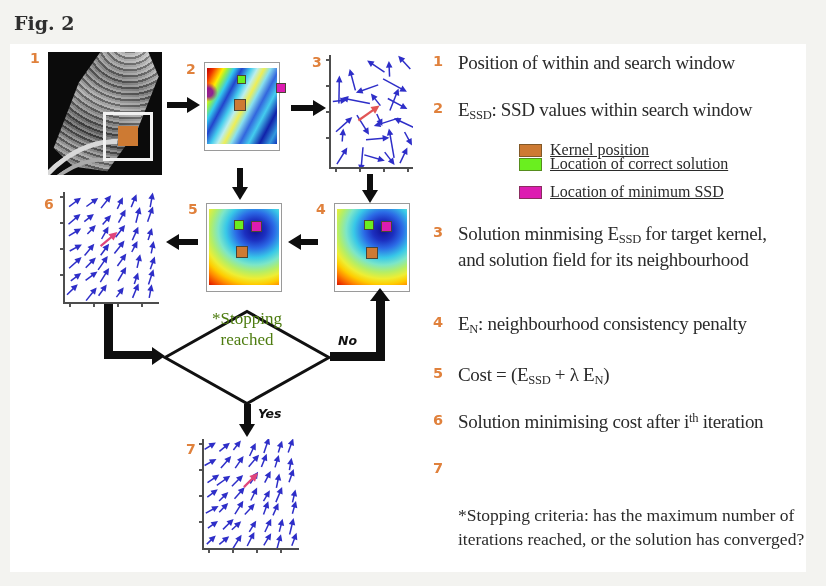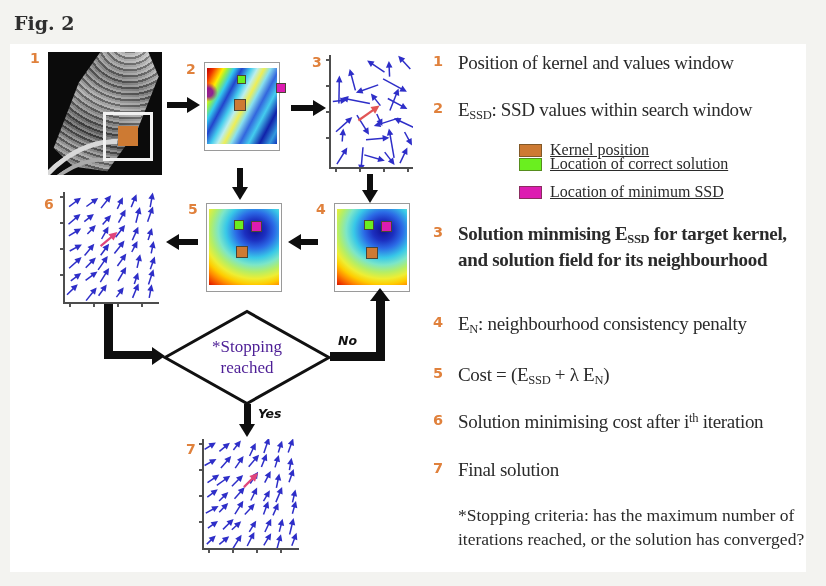--- a/index.html
+++ b/index.html
@@ -51,30 +51,30 @@
   .shaft{position:absolute;background:#0e0e0e;}
   .head{position:absolute;width:0;height:0;border-style:solid;border-color:transparent;}
   .head-r{border-width:8px 0 8px 13px;border-left-color:#0e0e0e;}
   .head-l{border-width:8px 13px 8px 0;border-right-color:#0e0e0e;}
   .head-d{border-width:13px 8px 0 8px;border-top-color:#0e0e0e;}
   .head-u{border-width:0 10px 13px 10px;border-bottom-color:#0e0e0e;}
 
   
   .diamond-wrap{position:absolute;left:162px;top:309px;width:170px;height:97px;}
   .diamond-text{position:absolute;inset:0;display:flex;flex-direction:column;align-items:center;
-      justify-content:center;font-size:17px;line-height:1.22;color:#4c1d95;}
+      justify-content:flex-start;font-size:17px;line-height:1.22;color:#4d7c0f;}
   .branch-label{position:absolute;font-family:"DejaVu Sans",sans-serif;font-weight:bold;
       font-style:italic;font-size:12.5px;color:#111;}
 
   
   .item{position:absolute;left:433px;display:flex;}
   .inum{width:15px;flex:0 0 15px;font-family:"DejaVu Sans",sans-serif;font-weight:bold;
         font-size:14.5px;padding-top:3px;}
   .itext{margin-left:10px;font-size:19px;letter-spacing:-0.3px;line-height:26px;white-space:nowrap;}
-  .itext.wrap{white-space:normal;width:332px;font-weight:bold;}
+  .itext.wrap{white-space:normal;width:332px;}
   sub{font-size:66%;line-height:0;vertical-align:-0.22em;}
   sup{font-size:66%;line-height:0;vertical-align:0.5em;}
   .legend-row{position:absolute;left:519px;display:flex;align-items:center;}
   .legend-swatch{width:23px;height:13px;flex:0 0 23px;border:1px solid rgba(70,60,30,.55);box-sizing:border-box;}
   .legend-label{margin-left:8px;font-size:16px;white-space:nowrap;text-decoration:underline;}
   .note{position:absolute;left:458px;top:503px;width:354px;font-size:17.5px;line-height:24px;}
 </style>
 </head>
 <body>
 
@@ -428,21 +428,21 @@
         <polygon points="77.0,95.2 78.3,102.5 72.1,100.8" fill="#2e2ec8"></polygon>
         <line x1="87.8" y1="106.7" x2="91.6" y2="96.7" stroke="#2e2ec8" stroke-width="1.5"></line>
         <polygon points="92.6,93.8 93.3,101.3 87.2,99.0" fill="#2e2ec8"></polygon>
         <line x1="39.9" y1="48.1" x2="51.4" y2="36.6" stroke="#e0457b" stroke-width="2.2"></line>
         <polygon points="54.1,33.9 51.0,42.7 45.3,37.0" fill="#e0457b"></polygon>
       </svg>
   </div>
 
   <div class="item" style="top:50px;">
     <span class="inum" style="color: rgb(224, 129, 60);">1</span>
-    <span class="itext"><span>Position of kernel and values window</span></span>
+    <span class="itext"><span>Position of within and search window</span></span>
   </div>
   <div class="item" style="top:97px;">
     <span class="inum" style="color: rgb(224, 129, 60);">2</span>
     <span class="itext"><span>E</span><sub>SSD</sub><span>: SSD values within search window</span></span>
   </div>
 
   <div class="legend-row" style="top:141px;">
     <span class="legend-swatch" style="background-color: rgb(205, 122, 51);"></span>
     <span class="legend-label">Kernel position</span>
   </div>
@@ -466,17 +466,16 @@
   <div class="item" style="top:362px;">
     <span class="inum" style="color: rgb(224, 129, 60);">5</span>
     <span class="itext"><span>Cost = (E</span><sub>SSD</sub><span> + λ E</span><sub>N</sub><span>)</span></span>
   </div>
   <div class="item" style="top:409px;">
     <span class="inum" style="color: rgb(224, 129, 60);">6</span>
     <span class="itext"><span>Solution minimising cost after i</span><sup>th</sup><span> iteration</span></span>
   </div>
   <div class="item" style="top:457px;">
     <span class="inum" style="color: rgb(224, 129, 60);">7</span>
-    <span class="itext"><span>Final solution</span></span>
   </div>
 
   <div class="note">*Stopping criteria: has the maximum number of iterations reached, or the solution has converged?</div>
 </div>
 
 </body></html>

